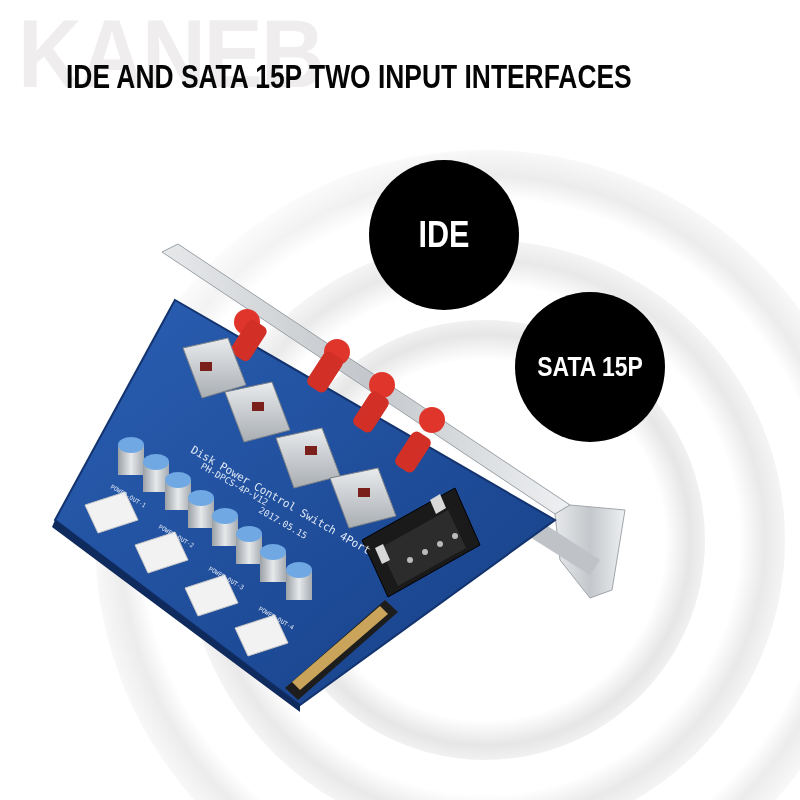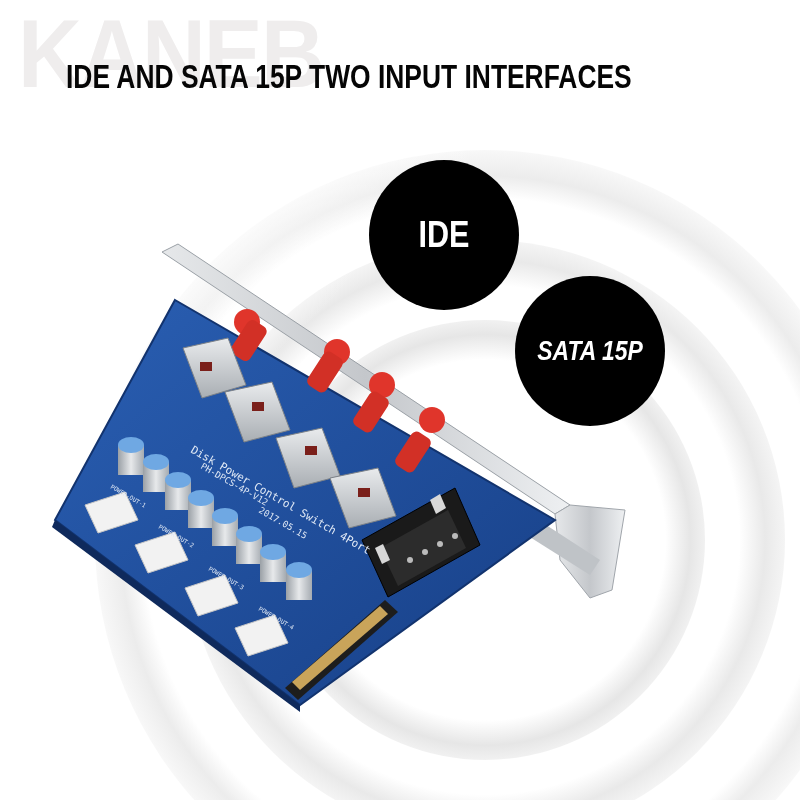--- a/index.html
+++ b/index.html
@@ -26,21 +26,21 @@
 
   
   .title { position: absolute; left: 66px; top: 58px; font-family: "Liberation Sans", sans-serif; font-weight: bold;
     font-size: 33px; color: #050505; letter-spacing: 0px; z-index: 2; white-space: nowrap;
     transform: scaleX(0.80); transform-origin: left top; }
 
   
   .badge { position: absolute; border-radius: 50%; background: #000; display: flex; align-items: center; justify-content: center;
     color: #fff; font-weight: bold; font-family: "Liberation Sans", sans-serif; z-index: 6; }
   .badge.ide { left: 369px; top: 160px; width: 150px; height: 150px; font-size: 36px; }
-  .badge.sata { left: 515px; top: 276px; width: 150px; height: 150px; font-size: 27px; font-style: italic; }
+  .badge.sata { left: 515px; top: 292px; width: 150px; height: 150px; font-size: 27px; }
   .badge span { display: inline-block; transform: scaleX(0.85); }
 
   
   .product { position: absolute; left: 0; top: 0; width: 800px; height: 800px; z-index: 5; }
 
   .silk { font-family: "DejaVu Sans Mono", monospace; fill: #dfe8f5; }
 </style>
 </head>
 <body>
 

